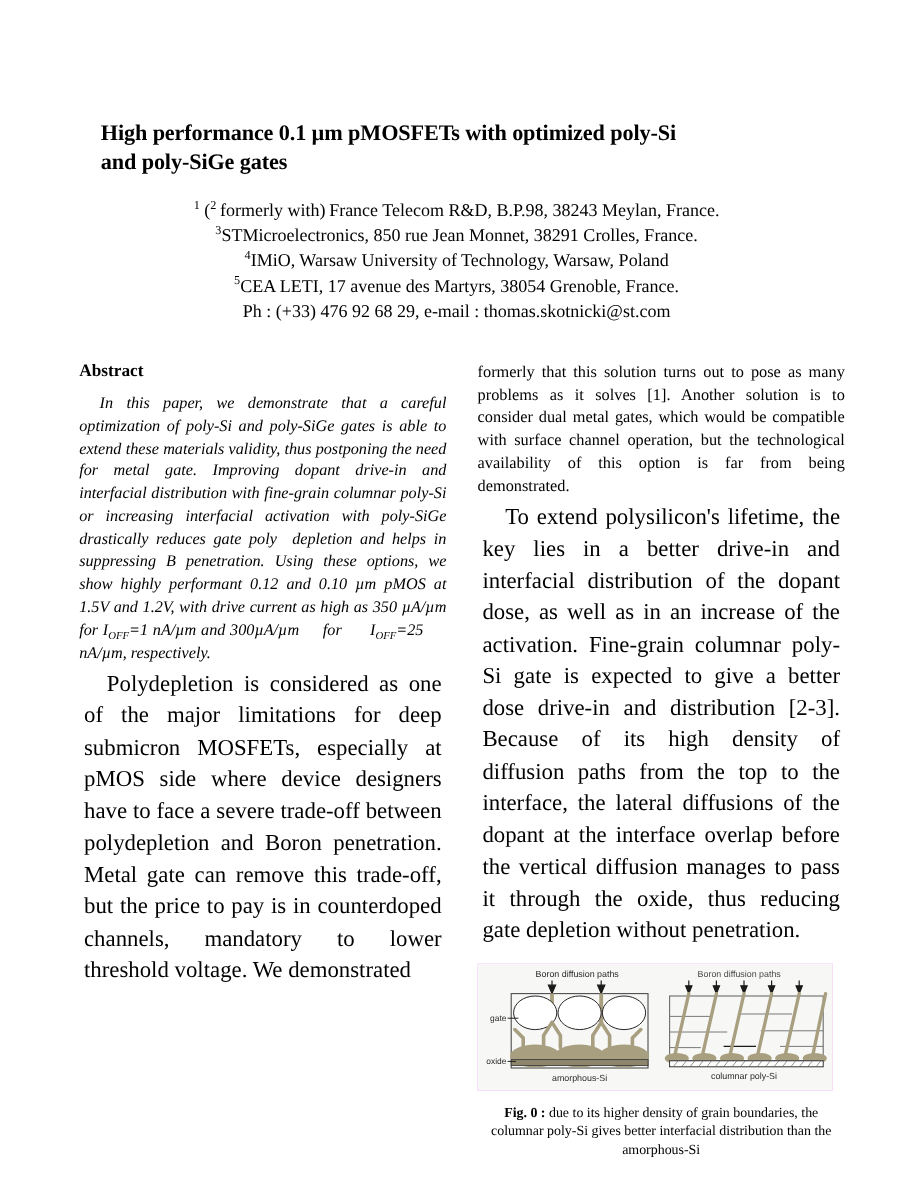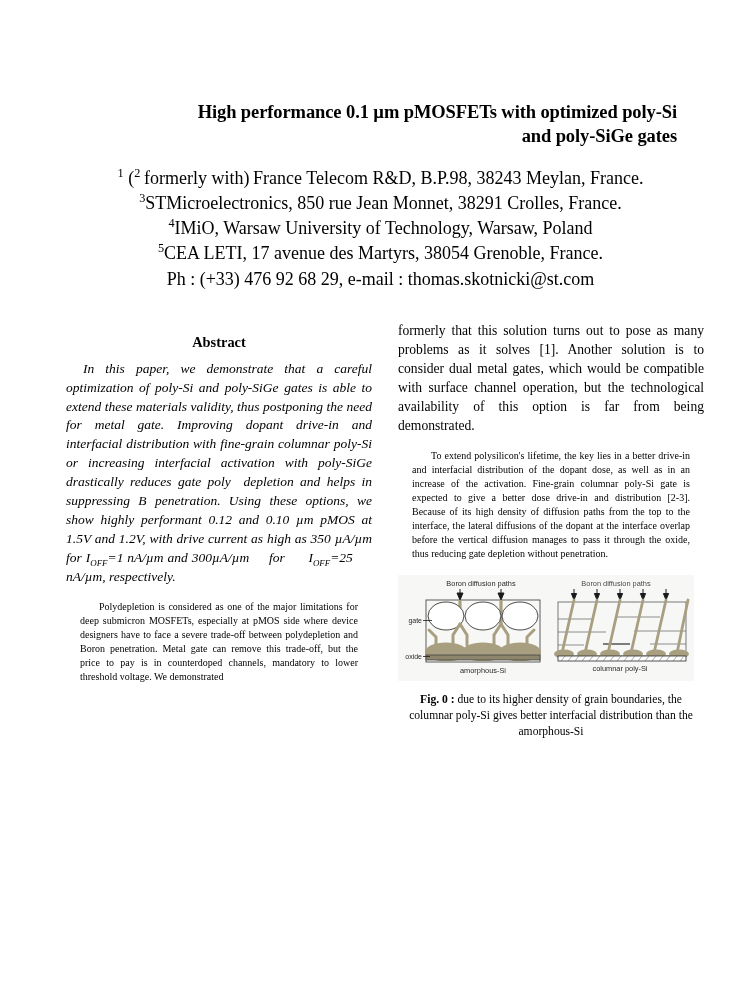--- a/index.html
+++ b/index.html
@@ -20,34 +20,34 @@
     height: 1000px;
     box-sizing: border-box;
     padding: 100px 60px 0 66px;
     position: relative;
   }
 
   
   .title {
     font-size: 18.5px;
     font-weight: bold;
-    text-align: right;
+    text-align: left;
     line-height: 1.32;
     margin: 0 18px;
     letter-spacing: -0.1px;
   }
   .authors {
     margin-top: 19px;
     font-size: 14.6px;
     text-align: center;
     line-height: 1.45;
   }
   .affil {
     margin-top: 17px;
-    font-size: 18px;
+    font-size: 15px;
     text-align: center;
     line-height: 1.40;
   }
   sup {
     font-size: 0.68em;
     vertical-align: super;
     line-height: 0;
   }
   sub {
     font-size: 0.66em;
@@ -62,43 +62,42 @@
     gap: 26px;
   }
   .col {
     width: 306px;
     flex: 0 0 306px;
   }
 
   .abstract-head {
     font-size: 14.4px;
     font-weight: bold;
-    text-align: center;
-    margin: 12px 0 9px 0;
+    margin: 0 0 9px 0;
   }
   .abstract-body {
     font-style: italic;
     font-size: 13.5px;
     line-height: 1.40;
     text-align: justify;
     text-indent: 17px;
     margin: 0;
   }
 
   .section-head {
     font-size: 14.4px;
     font-weight: bold;
     margin: 22px 0 7px 0;
   }
   .body-par {
-    font-size: 10px;
+    font-size: 19px;
     line-height: 1.395;
     text-align: justify;
     text-indent: 19px;
-    margin: 14px;
+    margin: 4px;
   }
   .rcol-first {
     font-size: 13.6px;
     line-height: 1.395;
     text-align: justify;
     text-indent: 0;
     margin: 0;
   }
 
   

